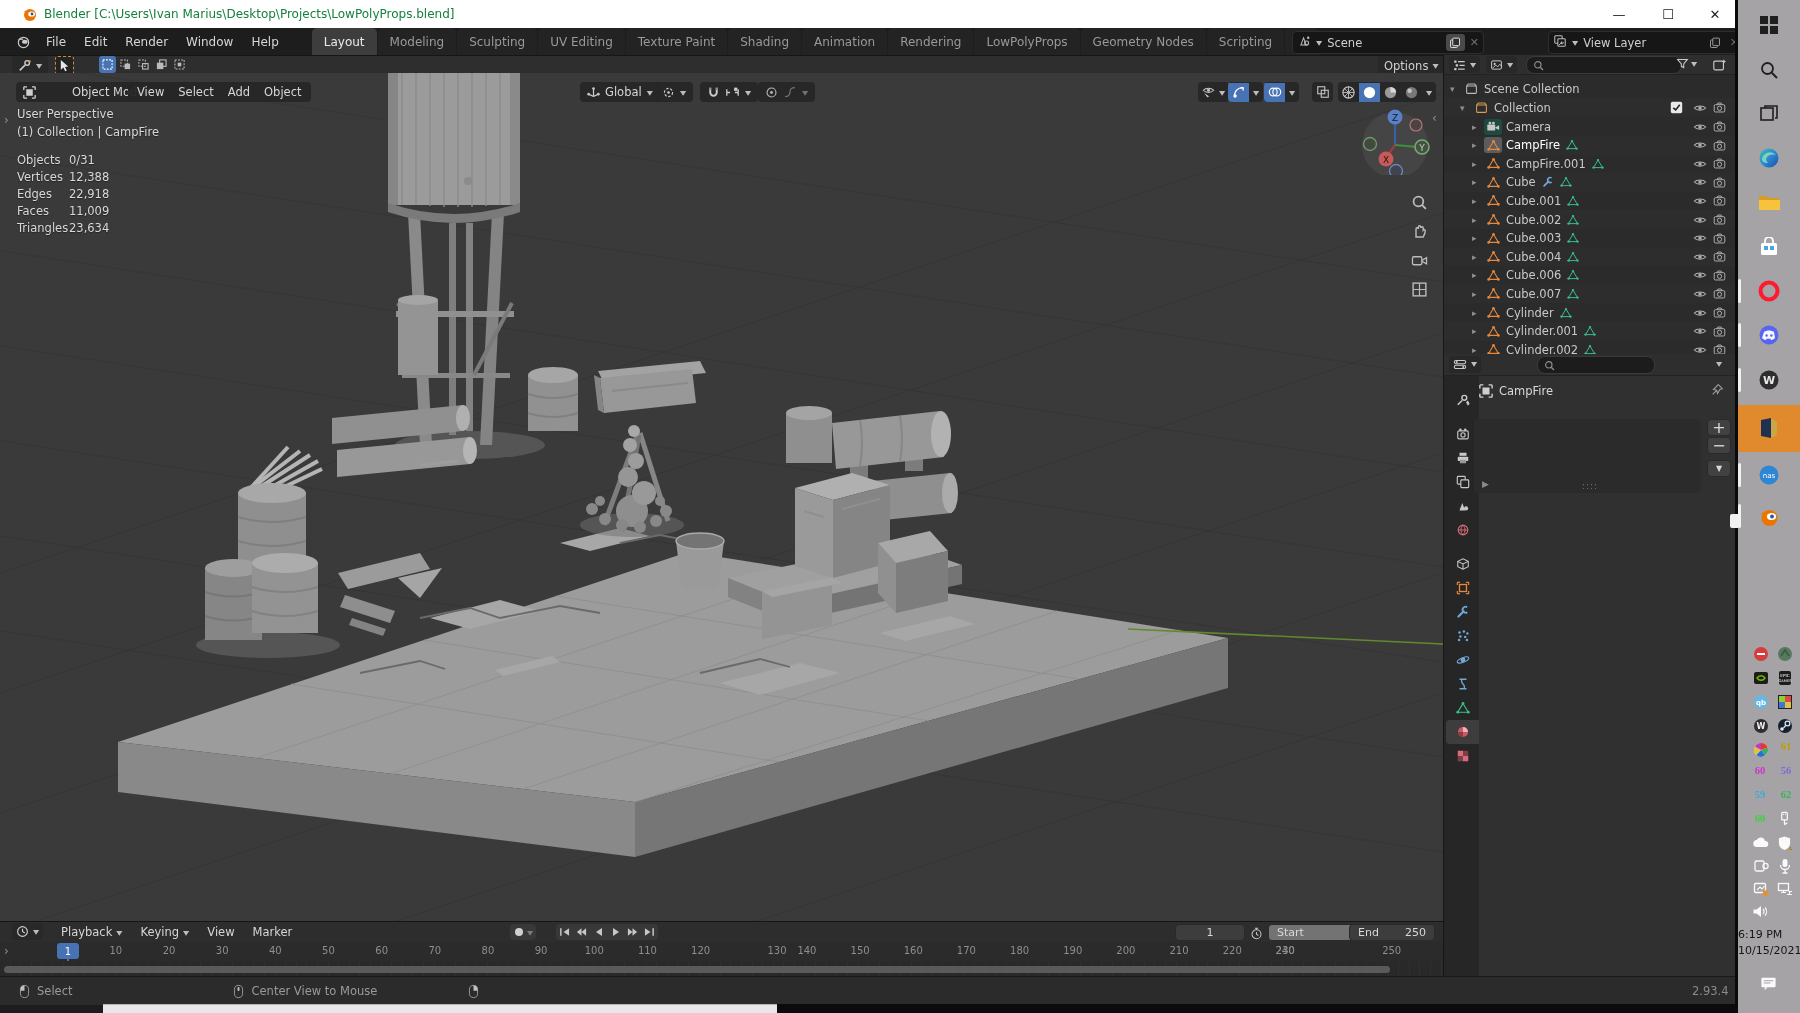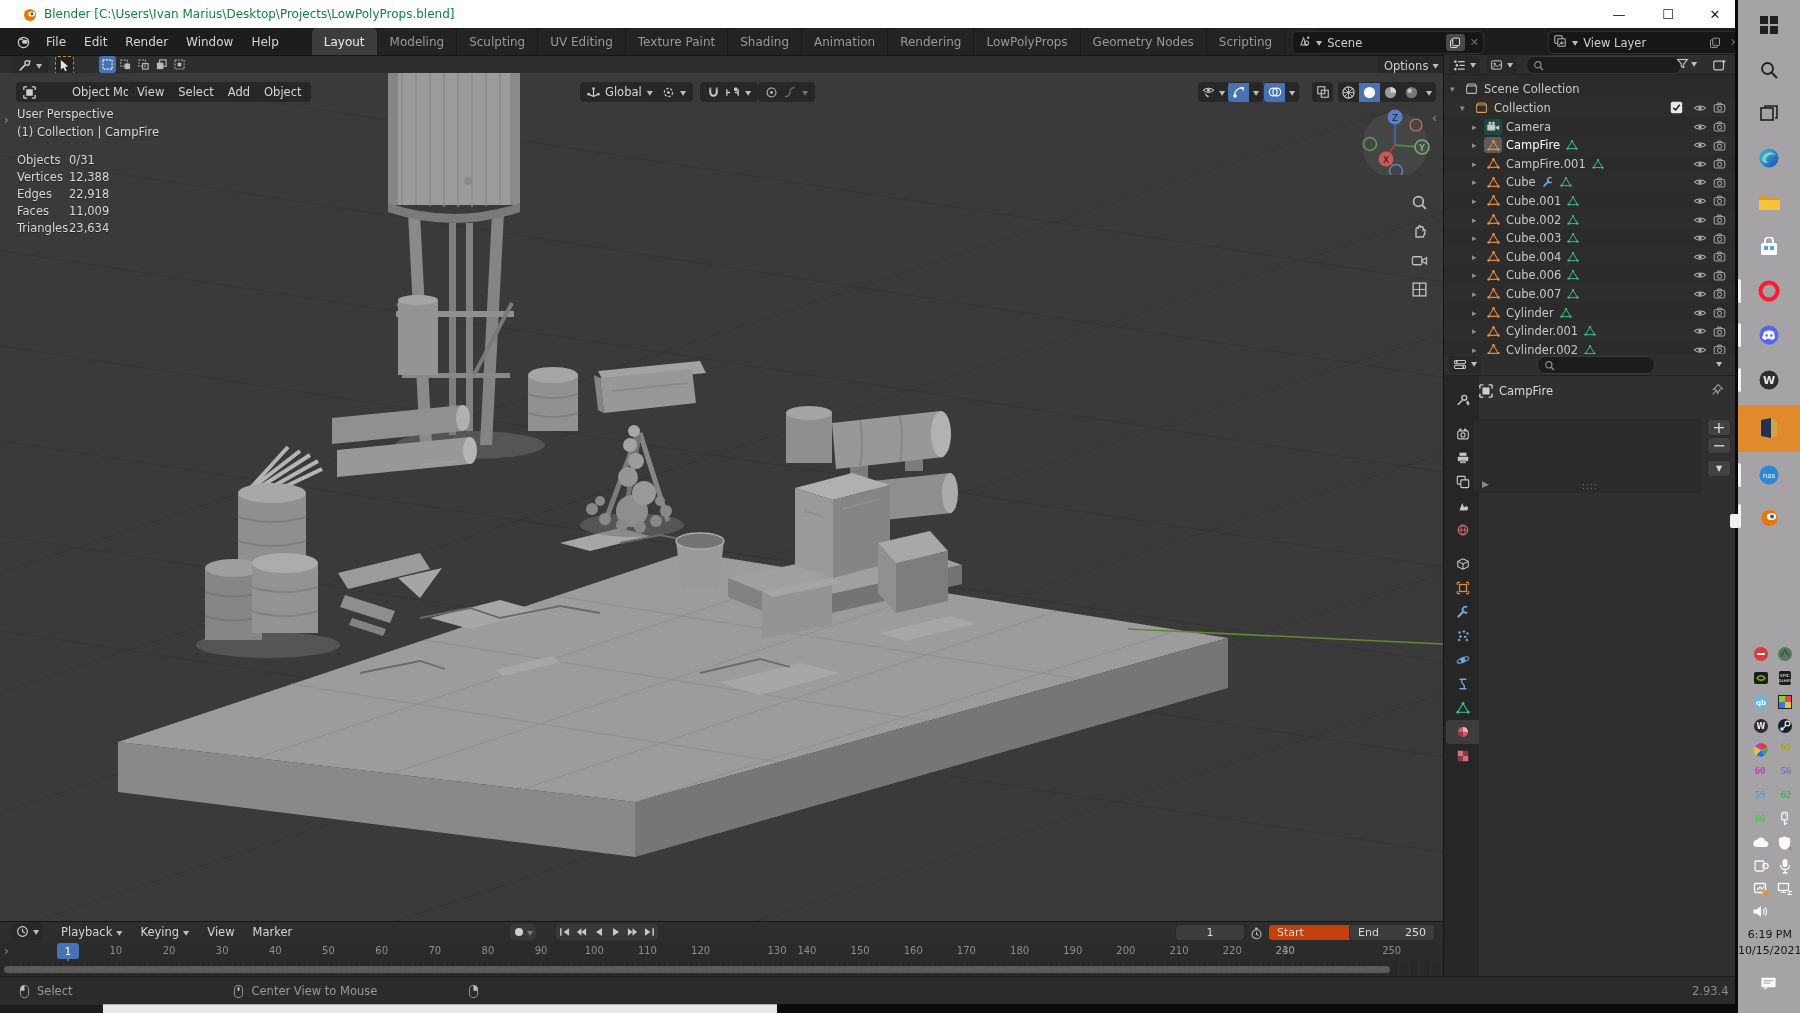--- a/index.html
+++ b/index.html
@@ -87,21 +87,21 @@
   .tpbtn{width:17px;height:16px;display:flex;align-items:center;justify-content:center;}
   
   .statusbar{left:0;top:976px;width:1738px;height:28px;background:#2b2b2b;border-top:1px solid #191919;
     display:flex;align-items:center;color:#9a9a9a;font-size:11.5px;}
   
   .taskbar{left:1738px;top:0;width:62px;height:1013px;background:#a6a3a6;}
   .tkico{position:absolute;left:18px;width:26px;height:26px;display:flex;align-items:center;justify-content:center;}
   .tkind{position:absolute;left:0;width:3px;height:24px;background:#f2f2f2;border-radius:2px;}
   .trayico{position:absolute;width:17px;height:17px;display:flex;align-items:center;justify-content:center;}
   .traynum{position:absolute;width:20px;font-size:10.5px;font-weight:bold;text-align:center;font-family:Liberation Serif, serif;}
-  .clock{position:absolute;width:54px;text-align:right;color:#161616;font-size:11px;}
+  .clock{position:absolute;width:54px;text-align:left;color:#161616;font-size:11px;}
   .bottom-light{left:103px;top:1004px;width:674px;height:9px;background:#e8e8e8;border-top:1px solid #b5b5b5;}
   .bottom-dark{left:777px;top:1004px;width:961px;height:9px;background:#0b0b0b;}
   .colarrow{color:#909090;font-size:12px;}
 </style>
 </head>
 <body>
 
 <div class="screen">
 
   <div class="abs titlebar">
@@ -1342,21 +1342,21 @@
             </svg>
           </span>
       </div>
       <div class="pbtn" style="left:1175px;top:2px;width:68px;height:15px;background:#3d3d3d;font-size:11px;">
         <span>1</span>
       </div>
       <span class="abs" style="left:1250px;top:3px;"><svg width="13" height="13" viewBox="0 0 16 16">
             <circle cx="8" cy="9" r="5.5" fill="none" stroke="#c0c0c0" stroke-width="1.3"></circle>
             <path d="M8 6 V9 L10.3 10.5 M6 1.5 h4 M8 1.5 v2" fill="none" stroke="#c0c0c0" stroke-width="1.3"></path>
           </svg></span>
-      <div class="pbtn" style="left:1268px;top:2px;width:78px;height:15px;background:#c2410c;font-size:11px;justify-content:space-between;padding:0 8px;">
+      <div class="pbtn" style="left:1268px;top:2px;width:78px;height:15px;background:#737373;font-size:11px;justify-content:space-between;padding:0 8px;">
         <span>Start</span>
           <span>1</span>
       </div>
       <div class="pbtn" style="left:1349px;top:2px;width:68px;height:15px;background:#3d3d3d;font-size:11px;justify-content:space-between;padding:0 8px;">
         <span>End</span>
           <span>250</span>
       </div>
     </div>
     <div class="ruler" id="timeline-ruler">
       <span class="abs colarrow" style="left:4px;top:2px;">›</span>

